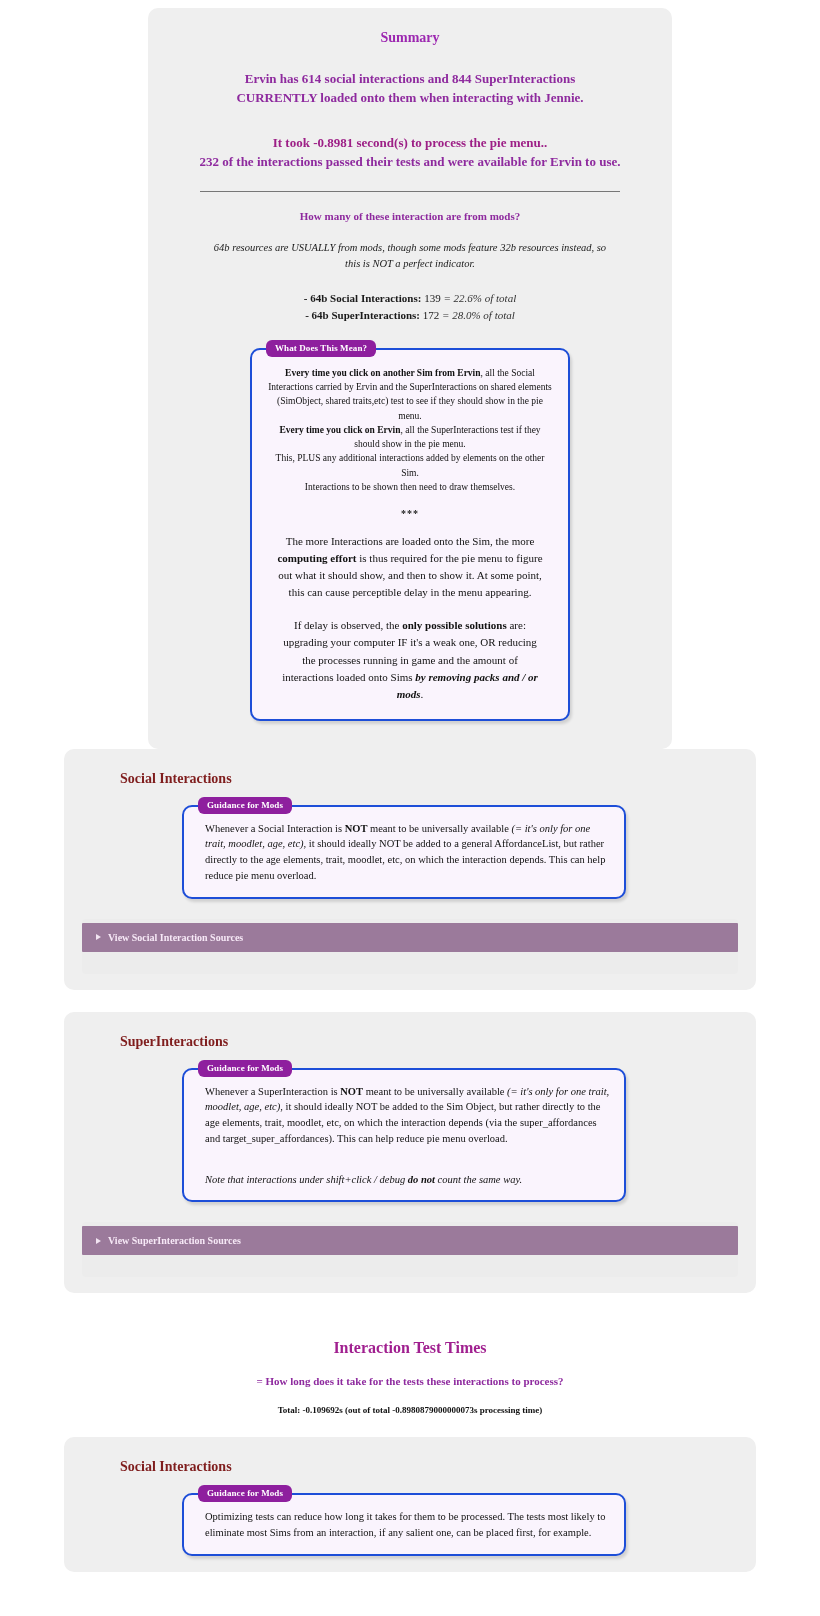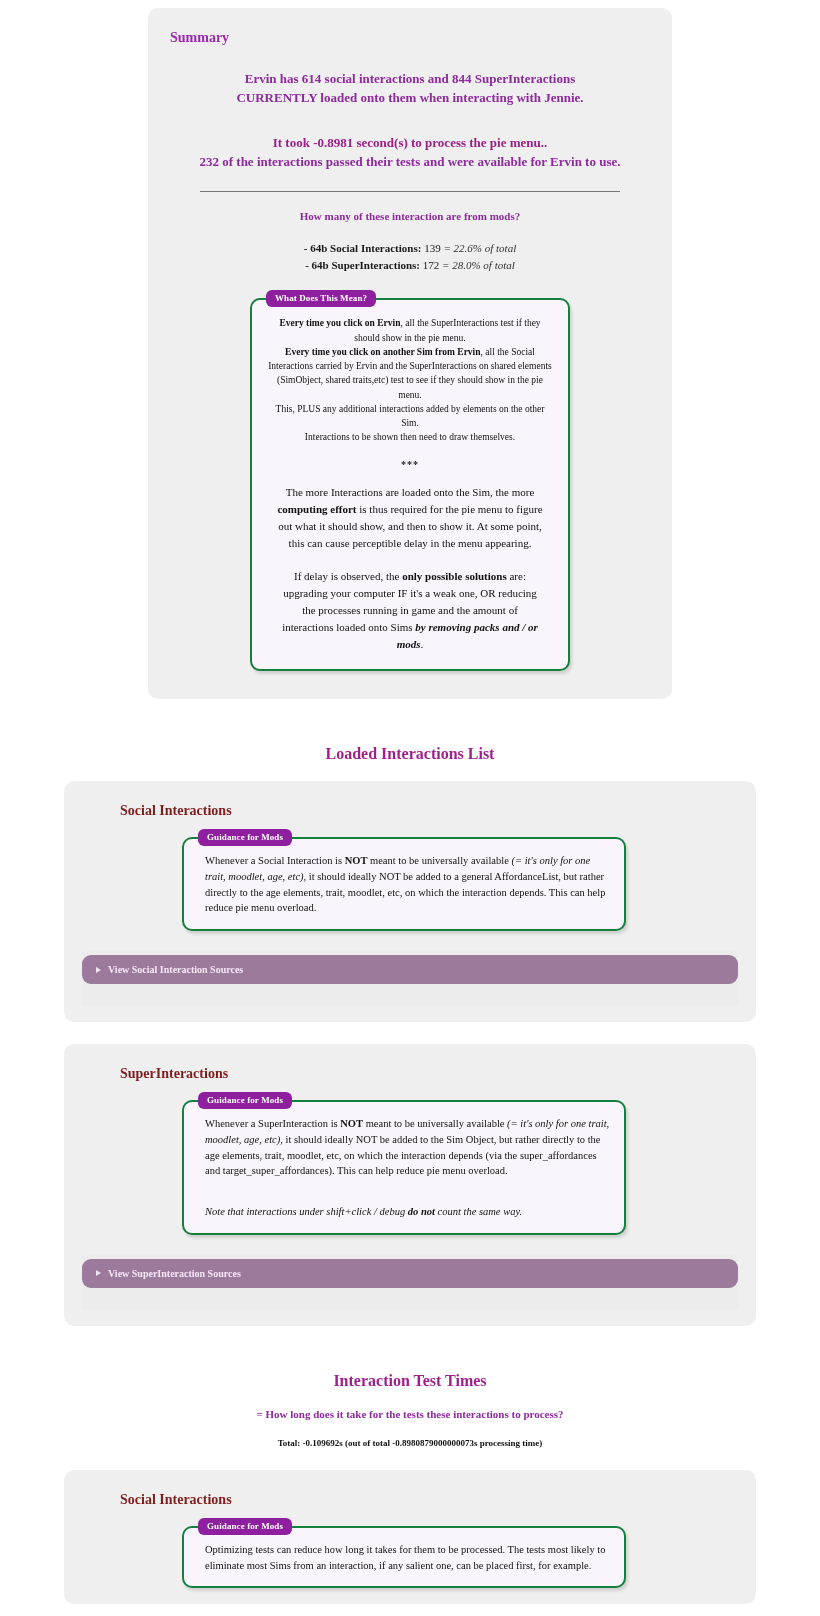--- a/index.html
+++ b/index.html
@@ -21,20 +21,21 @@
 
   
   .summary-panel {
     margin: 8px 148px 0 148px;
     background: #efefef;
     border-radius: 10px;
     padding: 20px 22px 24px 22px;
     box-sizing: border-box;
   }
   .summary-title {
+    text-align: center;
     color: #9c27b0;
     font-weight: bold;
     font-size: 14px;
     margin: 2px 0 24px 0;
   }
   .summary-line {
     text-align: center;
     color: #8e2a9e;
     font-weight: bold;
     font-size: 13px;
@@ -71,21 +72,21 @@
     line-height: 1.55;
     margin: 0;
     color: #1a1a1a;
   }
   .mods-stat b { font-weight: bold; }
   .mods-stat i { font-style: italic; color: #333; }
 
   
   .callout {
     position: relative;
-    border: 2px solid #15803d;
+    border: 2px solid #1d4ed8;
     border-radius: 10px;
     background: #faf4fd;
     box-shadow: 2px 3px 3px rgba(0,0,0,0.13);
     box-sizing: border-box;
   }
   .callout-legend {
     position: absolute;
     top: -10px;
     left: 14px;
     background: #8e1f9e;
@@ -183,21 +184,21 @@
     background: #ececec;
     border-radius: 4px;
     padding: 4px 0 0 0;
   }
   .disclosure {
     background: #9b7a9b;
     color: #f7e9f7;
     font-weight: bold;
     font-size: 10px;
     padding: 9px 12px 9px 14px;
-    border-radius: 9px;
+    border-radius: 1px;
     cursor: pointer;
     user-select: none;
     display: flex;
     align-items: center;
     gap: 7px;
   }
   .tri {
     display: inline-block;
     width: 0; height: 0;
     border-left: 5px solid #f2e4f2;
@@ -218,49 +219,49 @@
 
     <div class="summary-line">Ervin has 614 social interactions and 844 SuperInteractions</div>
     <div class="summary-line">CURRENTLY loaded onto them when interacting with Jennie.</div>
 
     <div class="summary-line summary-block-2">It took -0.8981 second(s) to process the pie menu..</div>
     <div class="summary-line">232 of the interactions passed their tests and were available for Ervin to use.</div>
 
     <hr class="summary-rule">
 
     <div class="mods-question">How many of these interaction are from mods?</div>
+    <div class="mods-note">64b resources are USUALLY from mods, though some mods feature 32b resources instead, so this is NOT a perfect indicator.</div>
 
     <div class="mods-stat">
       <b>- 64b Social Interactions:</b>
       <span>139</span>
       <i>= 22.6% of total</i>
     </div>
     <div class="mods-stat">
       <b>- 64b SuperInteractions:</b>
       <span>172</span>
       <i>= 28.0% of total</i>
     </div>
 
     <div class="callout wdtm">
       <span class="callout-legend">What Does This Mean?</span>
 
+      <p><b>Every time you click on another Sim from Ervin</b><span>, all the Social Interactions carried by Ervin and the SuperInteractions on shared elements (SimObject, shared traits,etc) test to see if they should show in the pie menu.</span></p>
       <p><b>Every time you click on Ervin</b><span>, all the SuperInteractions test if they should show in the pie menu.</span></p>
-      <p><b>Every time you click on another Sim from Ervin</b><span>, all the Social Interactions carried by Ervin and the SuperInteractions on shared elements (SimObject, shared traits,etc) test to see if they should show in the pie menu.</span></p>
       <p>This, PLUS any additional interactions added by elements on the other Sim.</p>
       <p>Interactions to be shown then need to draw themselves.</p>
 
       <div class="stars">***</div>
 
       <p class="para"><span>The more Interactions are loaded onto the Sim, the more </span><b>computing effort</b><span> is thus required for the pie menu to figure out what it should show, and then to show it. At some point, this can cause perceptible delay in the menu appearing.</span></p>
 
       <p class="para"><span>If delay is observed, the </span><b>only possible solutions</b><span> are: upgrading your computer IF it's a weak one, OR reducing the processes running in game and the amount of interactions loaded onto Sims </span><b><i>by removing packs and / or mods</i></b><span>.</span></p>
     </div>
   </div>
 
-  <div class="section-title">Loaded Interactions List</div>
 
   <div class="group-card">
     <div class="group-heading">Social Interactions</div>
 
     <div class="callout guidance">
       <span class="callout-legend">Guidance for Mods</span>
       <p><span>Whenever a Social Interaction is </span><b>NOT</b><span> meant to be universally available </span><i>(= it's only for one trait, moodlet, age, etc)</i><span>, it should ideally NOT be added to a general AffordanceList, but rather directly to the age elements, trait, moodlet, etc, on which the interaction depends. This can help reduce pie menu overload.</span></p>
     </div>
 
     <div class="disclosure-wrap">

